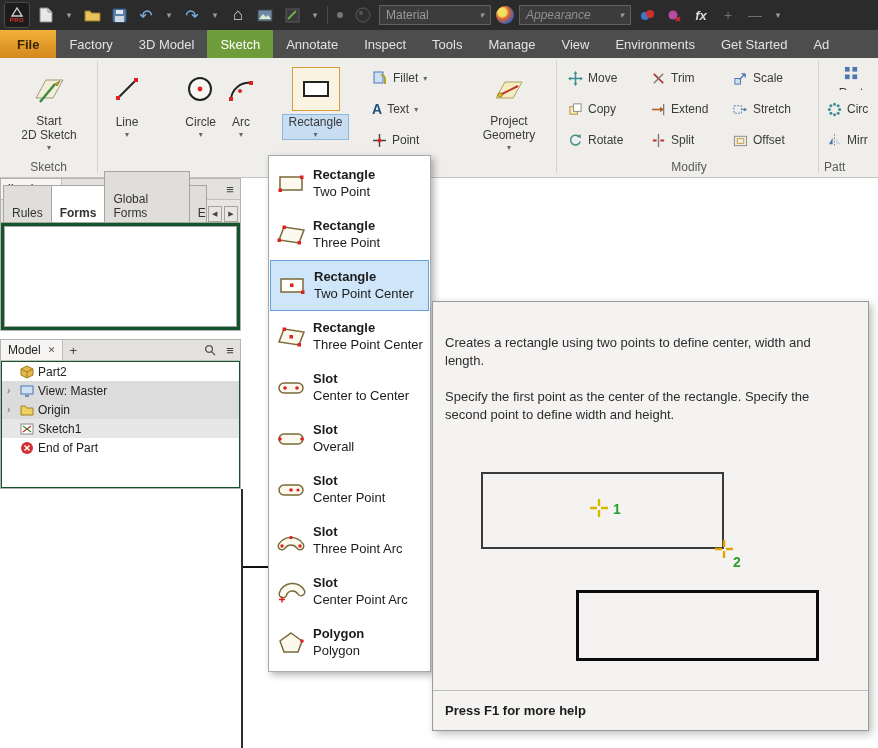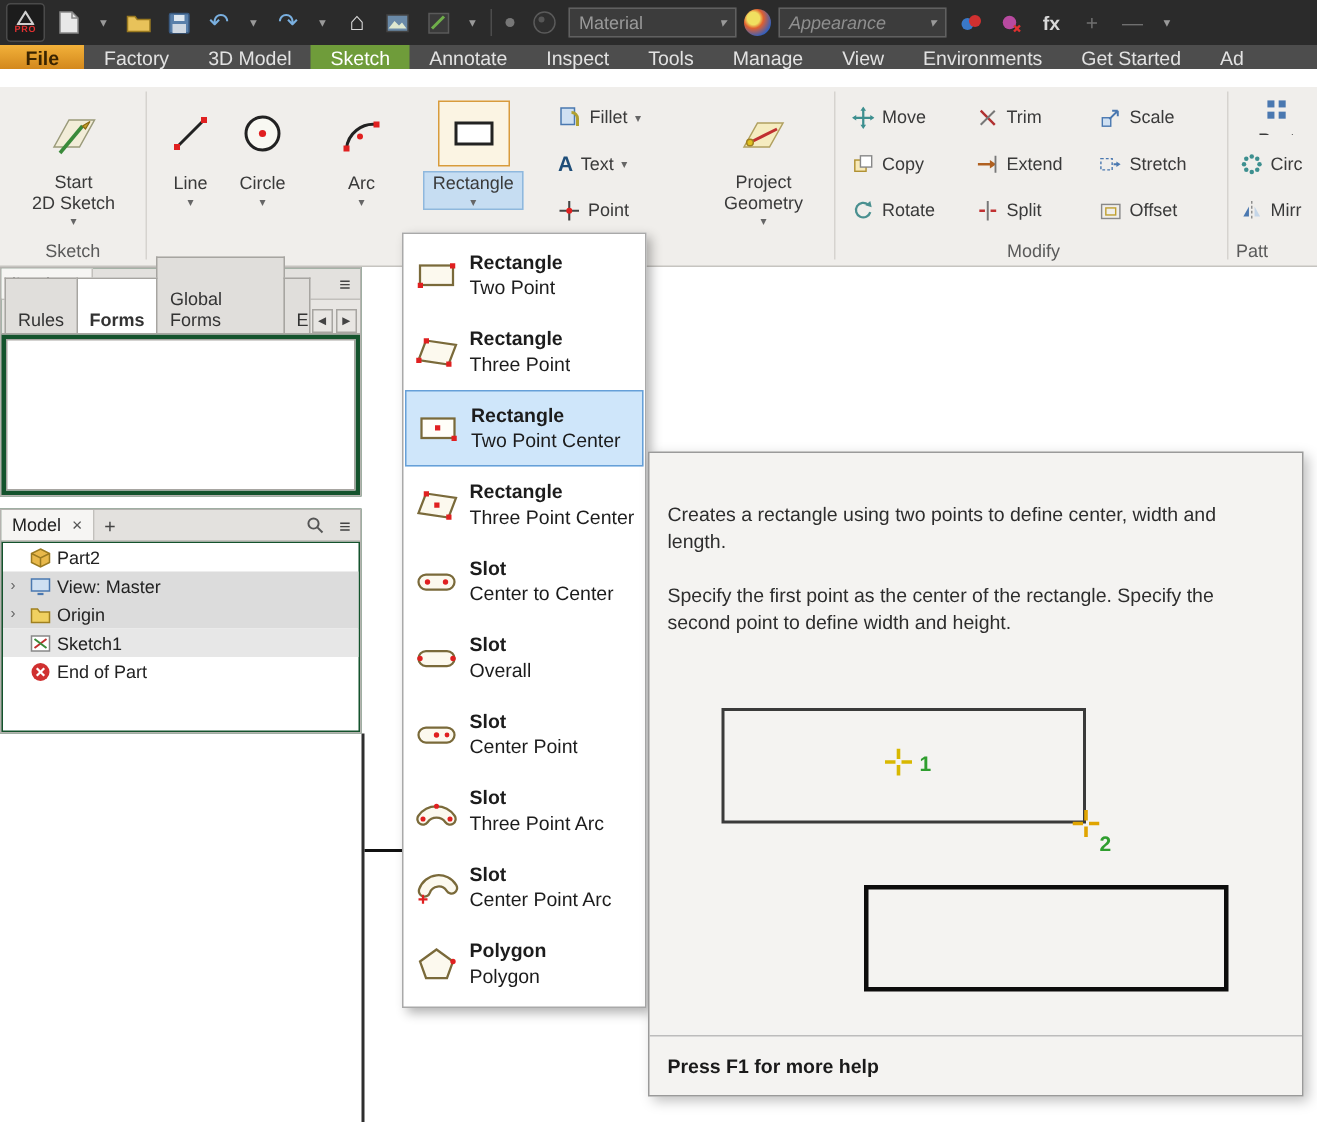--- a/index.html
+++ b/index.html
@@ -13,26 +13,26 @@
   .qi { width:22px; height:22px; display:flex; align-items:center; justify-content:center; font-size:14px; flex:0 0 auto; }
   .qi.small { width:14px; font-size:9px; color:#9a9a9a; }
   .logo { width:26px; height:26px; background:#1c1c1c; border:1px solid #4a4a4a; border-radius:3px;
     display:flex; flex-direction:column; align-items:center; justify-content:center; }
   .logo .pro { font-size:6px; font-weight:bold; color:#e03030; letter-spacing:.5px; }
   .combo { background:#3c3c3c; border:1px solid #606060; color:#8f8f8f; width:112px; height:20px;
     display:flex; align-items:center; justify-content:space-between; padding:0 6px; font-size:12px; font-style:italic; }
   .combo .cv { color:#9a9a9a; font-style:normal; }
   .sphere { width:18px; height:18px; border-radius:50%;
     background:radial-gradient(circle at 35% 35%, #f0e060 0 25%, #e06030 40%, #3060c0 75%, #203050 100%); }
-  .fx { color:#d8d8d8; font-weight:bold; font-size:13px; }
+  .fx { color:#d8d8d8; font-style:italic; font-weight:bold; font-size:13px; }
   .dim { color:#6f6f6f; }
   .vsep { width:1px; height:18px; background:#4c4c4c; }
 
   
-  .tabbar { position:absolute; left:0; top:30px; width:878px; height:16px; background:#4d4d4d;
+  .tabbar { position:absolute; left:0; top:30px; width:878px; height:28px; background:#4d4d4d;
     display:flex; align-items:stretch; color:#e2e2e2; overflow:hidden; white-space:nowrap; }
   .tab { padding:0 13px; display:flex; align-items:center; font-size:13px; cursor:default; }
   .tab.file { background:linear-gradient(#f2b13a,#d3881c); color:#3a2400; font-weight:bold; padding:0 17px; }
   .tab.active { background:#6f9c3a; color:#fff; }
 
   
   .ribbon { position:absolute; left:0; top:58px; width:878px; height:120px; background:#f0eeeb; border-bottom:1px solid #c6c4c0; }
   .pdiv { position:absolute; top:3px; width:1px; height:112px; background:#d6d3cf; }
   .plabel { position:absolute; bottom:3px; font-size:12px; color:#5a5a5a; text-align:center; }
   .bigbtn { position:absolute; top:3px; height:92px; display:flex; flex-direction:column; align-items:center; padding-top:6px; cursor:default; }
@@ -215,21 +215,21 @@
     <div class="bicon">
       <svg width="30" height="30" viewBox="0 0 30 30">
           <path d="M6 24L24 6" stroke="#222" stroke-width="2"></path>
           <rect x="4" y="22" width="4" height="4" fill="#e02020"></rect>
           <rect x="22" y="4" width="4" height="4" fill="#e02020"></rect>
         </svg>
     </div>
     <div class="blabel"><span>Line</span>
       <span class="dd">▾</span></div>
   </div>
-  <div class="bigbtn" style="left:148px; width:54px;">
+  <div class="bigbtn" style="left:168px; width:54px;align-items:flex-end;">
     <div class="bicon">
       <svg width="30" height="30" viewBox="0 0 30 30">
           <circle cx="15" cy="15" r="11" fill="#f8f8f2" stroke="#222" stroke-width="2"></circle>
           <circle cx="15" cy="15" r="2.4" fill="#e02020"></circle>
         </svg>
     </div>
     <div class="blabel"><span>Circle</span>
       <span class="dd">▾</span></div>
   </div>
   <div class="bigbtn" style="left:218px; width:46px;">

